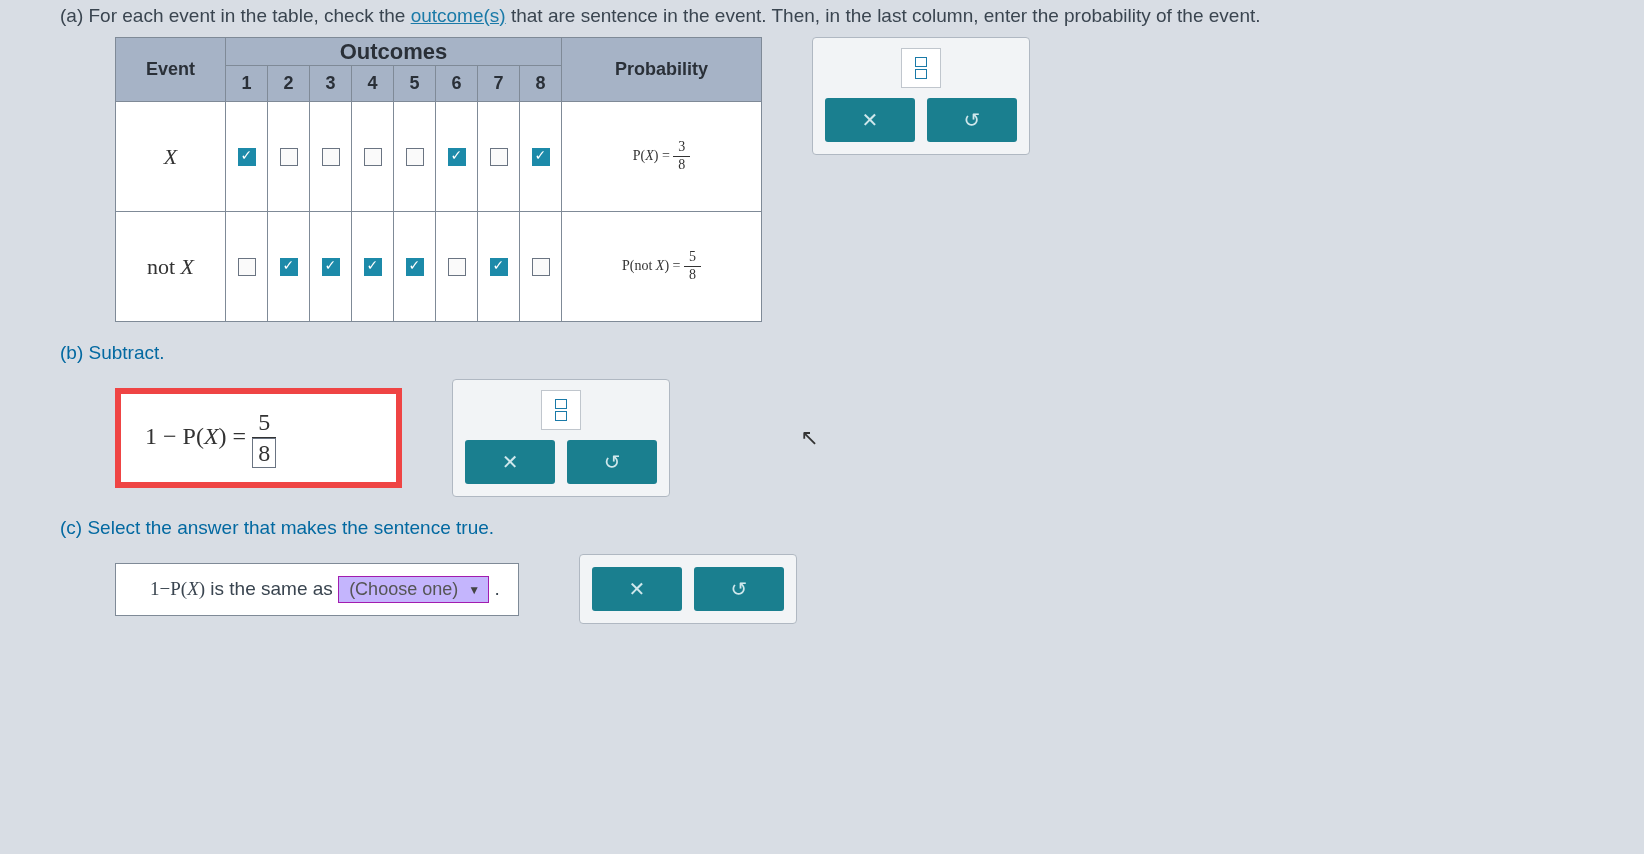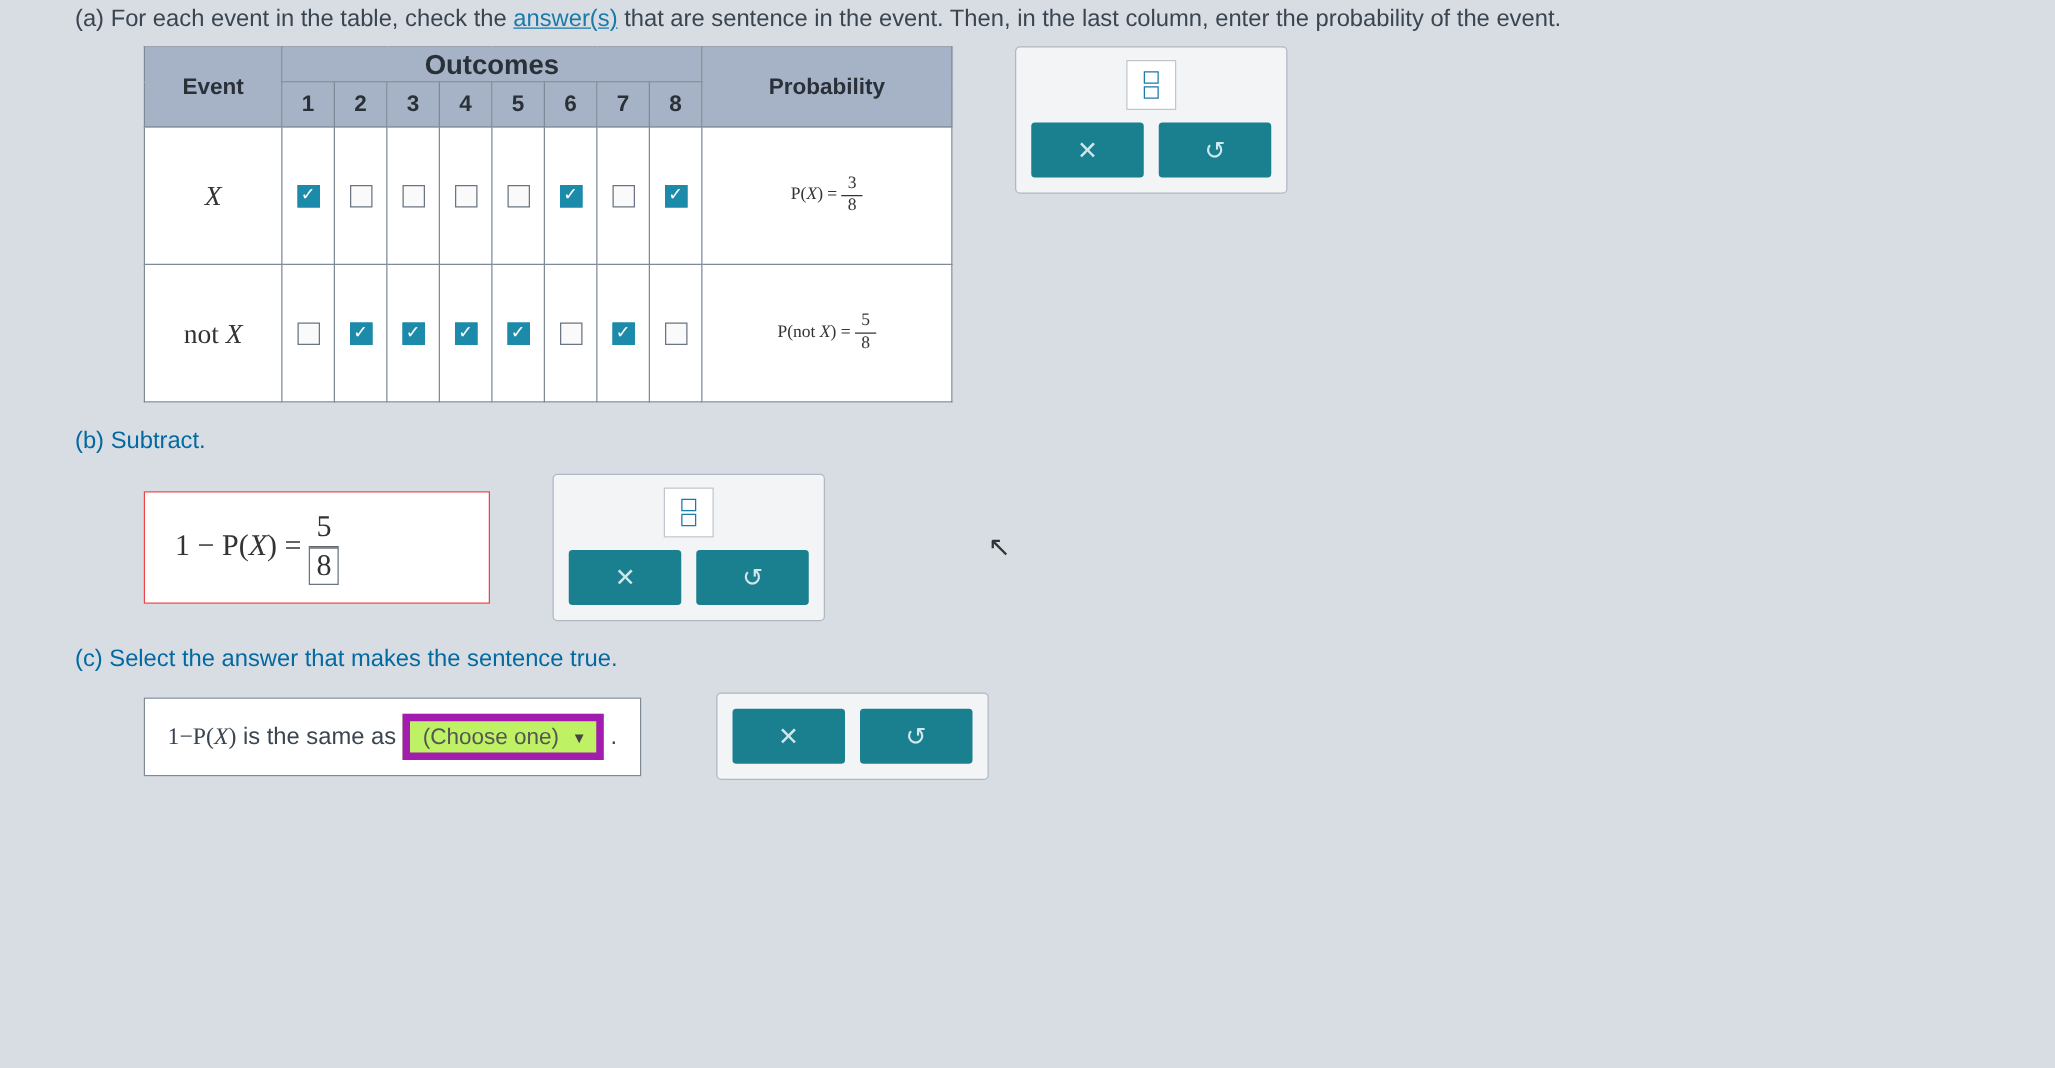--- a/index.html
+++ b/index.html
@@ -97,21 +97,21 @@
     color: #d0e8ec;
     font-size: 20px;
     cursor: pointer;
     display: flex; align-items:center; justify-content:center;
   }
   
   .part-label { padding: 20px 0 15px 60px; font-size: 19px; color:#0369a1; }
   
   .answer-box {
     display: inline-block;
-    border: 1px solid #ef4444;
+    border: 6px solid #ef4444;
     background: #fff;
     padding: 14px 120px 14px 24px;
     margin-left: 115px;
     font-family: 'Times New Roman', serif;
     font-size: 24px;
   }
   .answer-box .expr { font-style: italic; }
   .answer-box .upright { font-style: normal; }
   .input-like { display:inline-block; position:relative; }
   .input-like .den-cell {
@@ -128,43 +128,43 @@
   
   .part-c-row { display:flex; align-items:center; gap:60px; padding-left:115px; }
   .sentence-box {
     border: 1px solid #7f8a97;
     background: #fff;
     padding: 12px 18px;
     font-size: 19px;
     color:#3a4550;
     font-family: Arial, sans-serif;
   }
-  .sentence-box .px { font-style: italic; font-family:'Times New Roman', serif; }
+  .sentence-box .px { font-style: italic; font-family:'Times New Roman', serif;margin-left:16px; }
   .dropdown {
-    border: 6px solid #a21caf;
+    border: 1px solid #a21caf;
     padding: 2px 30px 2px 10px;
     font-size: 18px;
-    background:#bef264;
+    background:#c4b5fd;
     color:#555;
     cursor:pointer;
     position:relative;
     display:inline-block;
   }
   .dropdown::after {
     content:"▼"; font-size:12px; position:absolute; right:8px; top:6px; color:#444;
   }
   .cursor-icon {
     position:absolute; font-size:22px; color:#333;
   }
 </style>
 </head>
 <body>
 
 <div class="instruction">
-  <span>(a) For each event in the table, check the </span><span class="link">answer(s)</span><span> that are sentence in the event. Then, in the last column, enter the probability of the event.</span>
+  <span>(a) For each event in the table, check the </span><span class="link">outcome(s)</span><span> that are sentence in the event. Then, in the last column, enter the probability of the event.</span>
 </div>
 
 <div class="part-a-area">
   <table class="outcomes">
     <tbody>
         <tr>
       <th class="th-event" rowspan="2">Event</th>
       <th class="th-outcomes" colspan="8">Outcomes</th>
       <th class="th-prob" rowspan="2">Probability</th>
     </tr>

